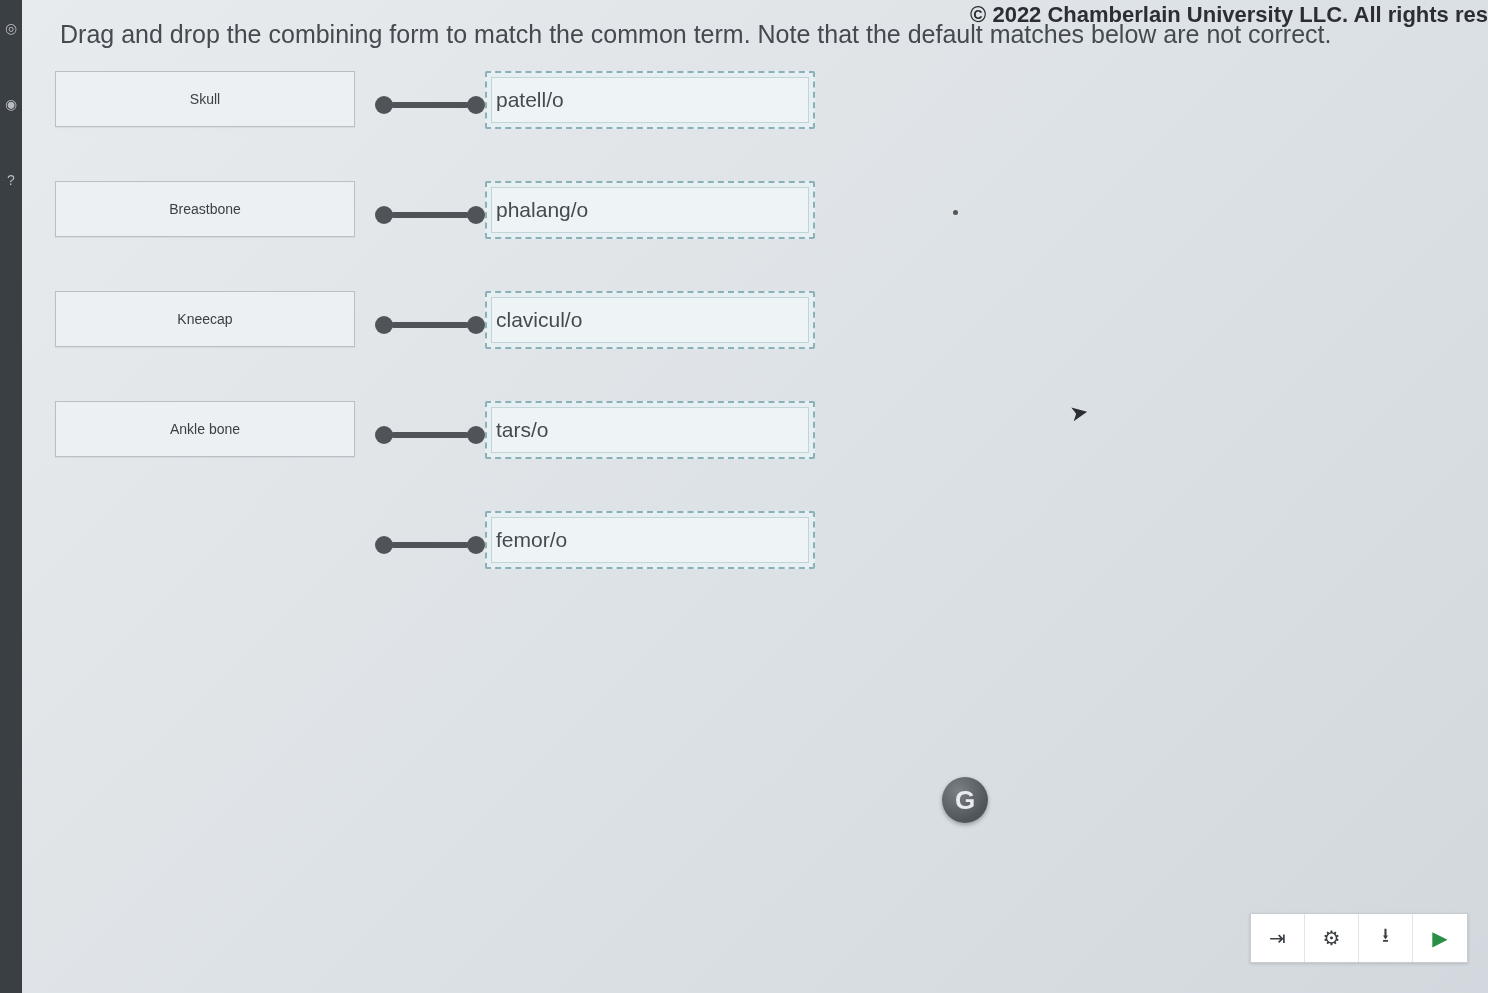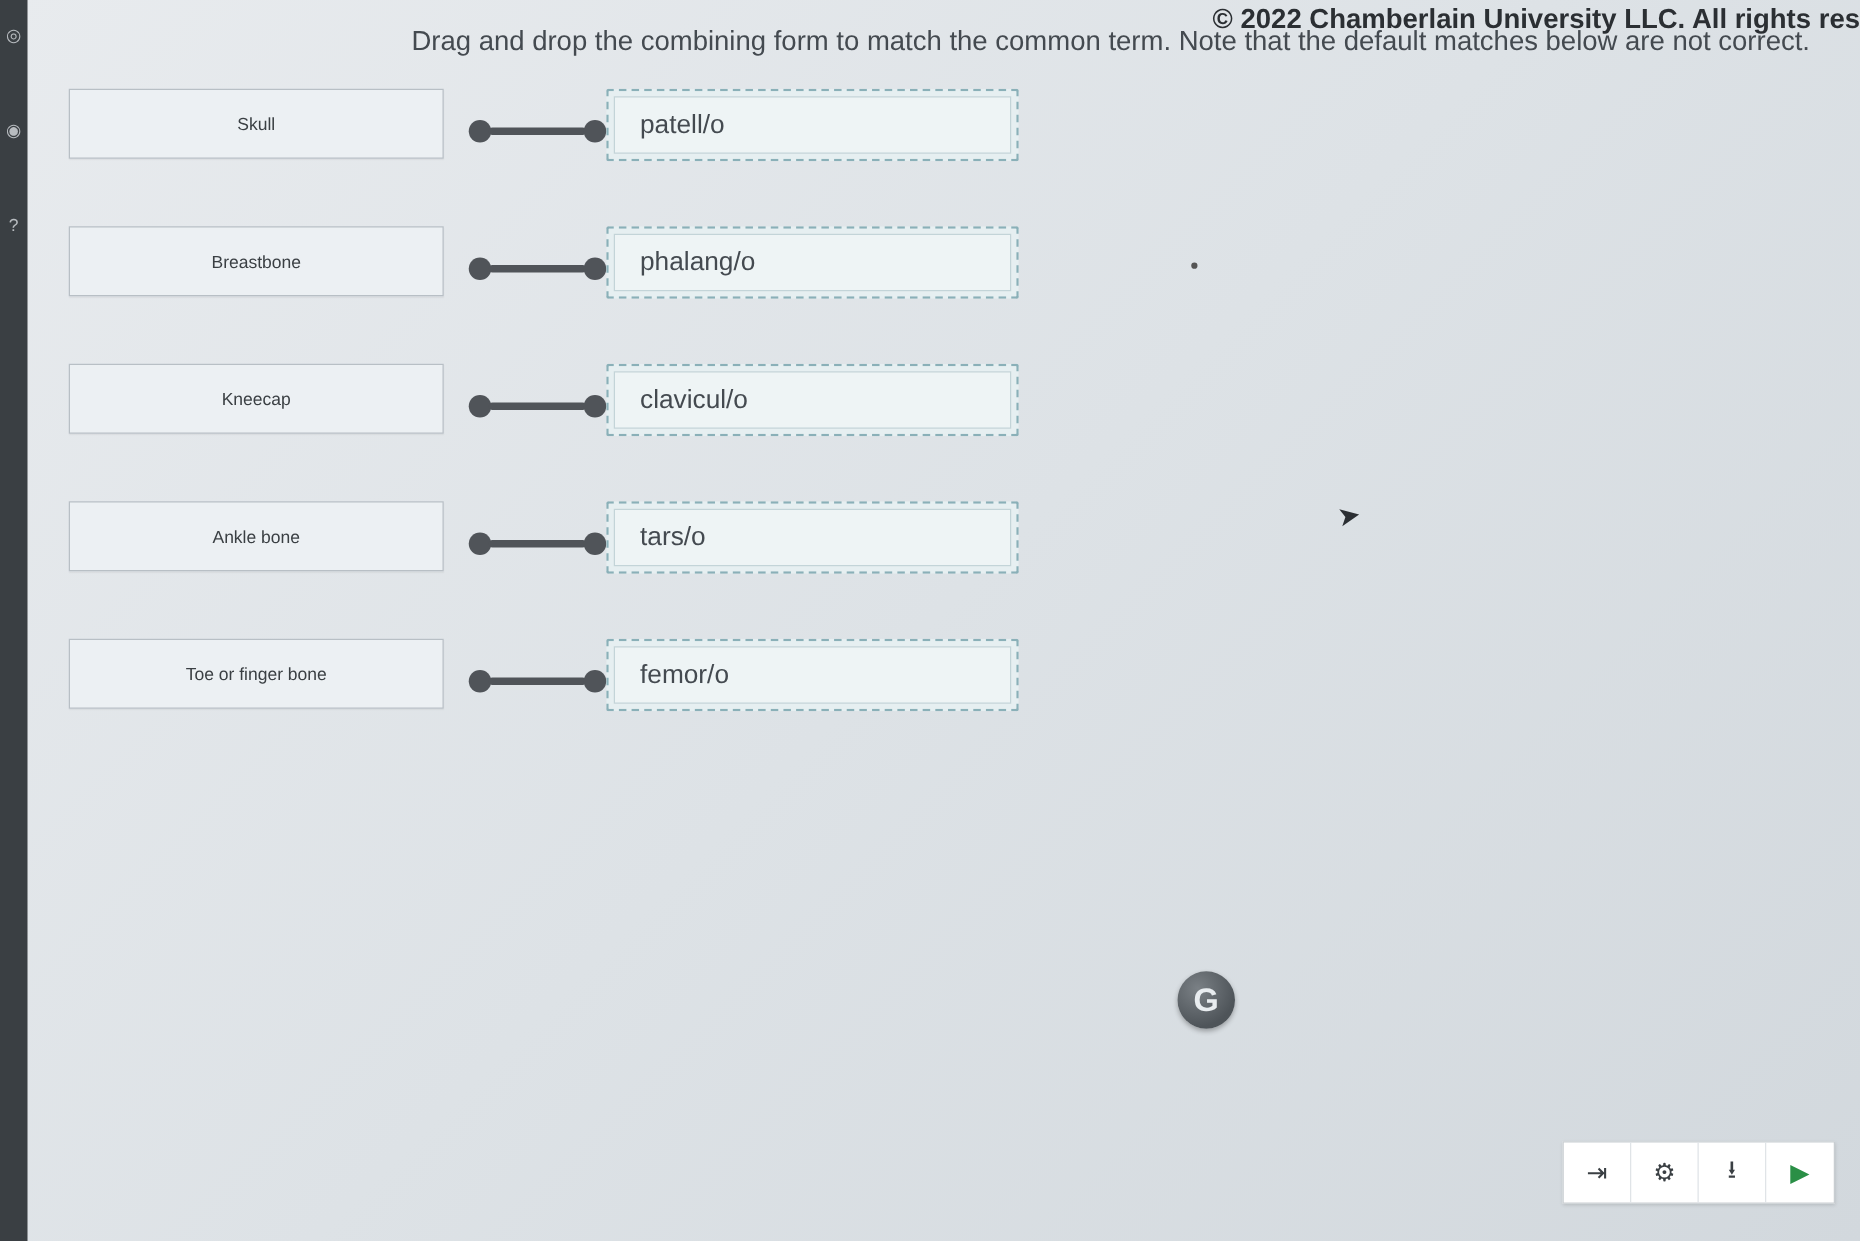--- a/index.html
+++ b/index.html
@@ -40,23 +40,22 @@
     padding: 2px 0 0 0;
     white-space: nowrap;
   }
 
   .instruction {
     position: absolute;
     top: 20px;
     left: 60px;
     right: 40px;
     color: #444a50;
-    font-size: 22px;
+    font-size: 25px;
     font-weight: 500;
-    text-align: right;
   }
 
   .match-area {
     position: absolute;
     top: 65px;
     left: 55px;
     width: 760px;
   }
 
   .pair-row {
@@ -117,21 +116,21 @@
     padding: 4px;
     border-radius: 2px;
   }
   .drop-inner {
     width: 100%;
     height: 100%;
     background: #eef4f5;
     border: 1px solid #c3d4d8;
     display: flex;
     align-items: center;
-    padding-left: 20px;
+    padding-left: 4px;
     color: #444a50;
     font-size: 21px;
     cursor: grab;
   }
 
   .g-badge {
     position: absolute;
     right: 500px;
     bottom: 170px;
     width: 46px;
@@ -250,21 +249,20 @@
         <span class="dot"></span>
         <span class="line"></span>
         <span class="dot"></span>
       </div>
     <div class="drop-box">
       <div class="drop-inner">tars/o</div>
     </div>
   </div>
 
   <div class="pair-row">
-    <div class="term-box">Toe or finger bone</div>
     <div class="connector">
         <span class="dot"></span>
         <span class="line"></span>
         <span class="dot"></span>
       </div>
     <div class="drop-box">
       <div class="drop-inner">femor/o</div>
     </div>
   </div>
 

